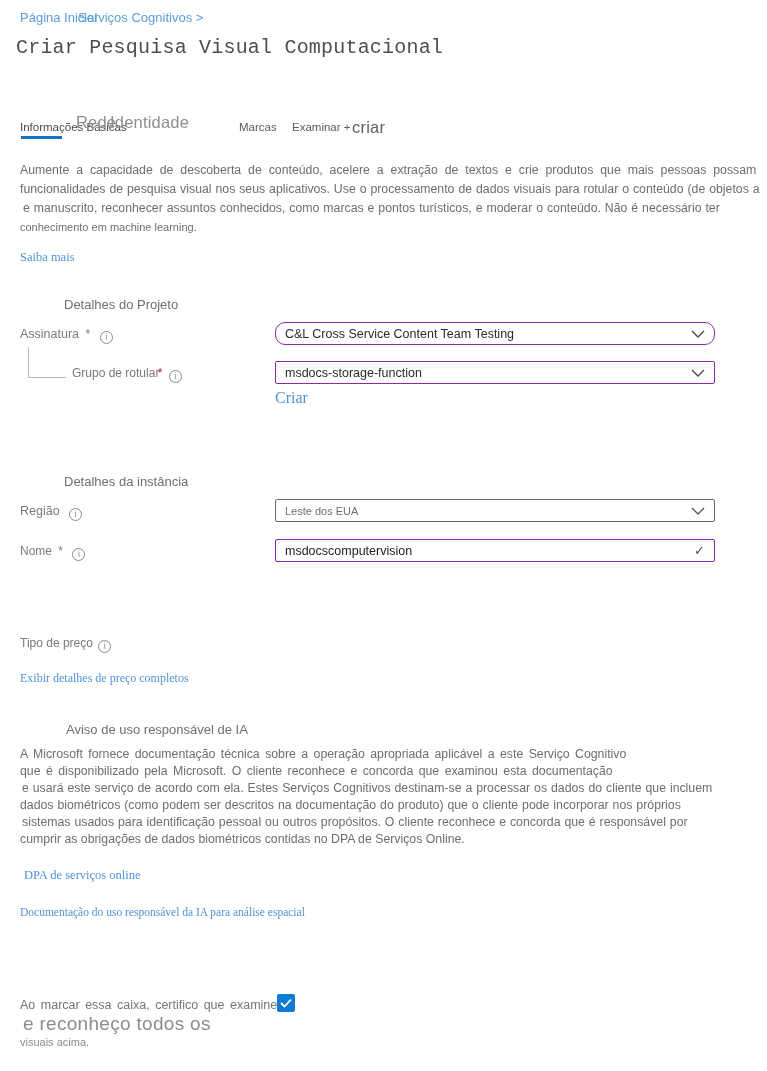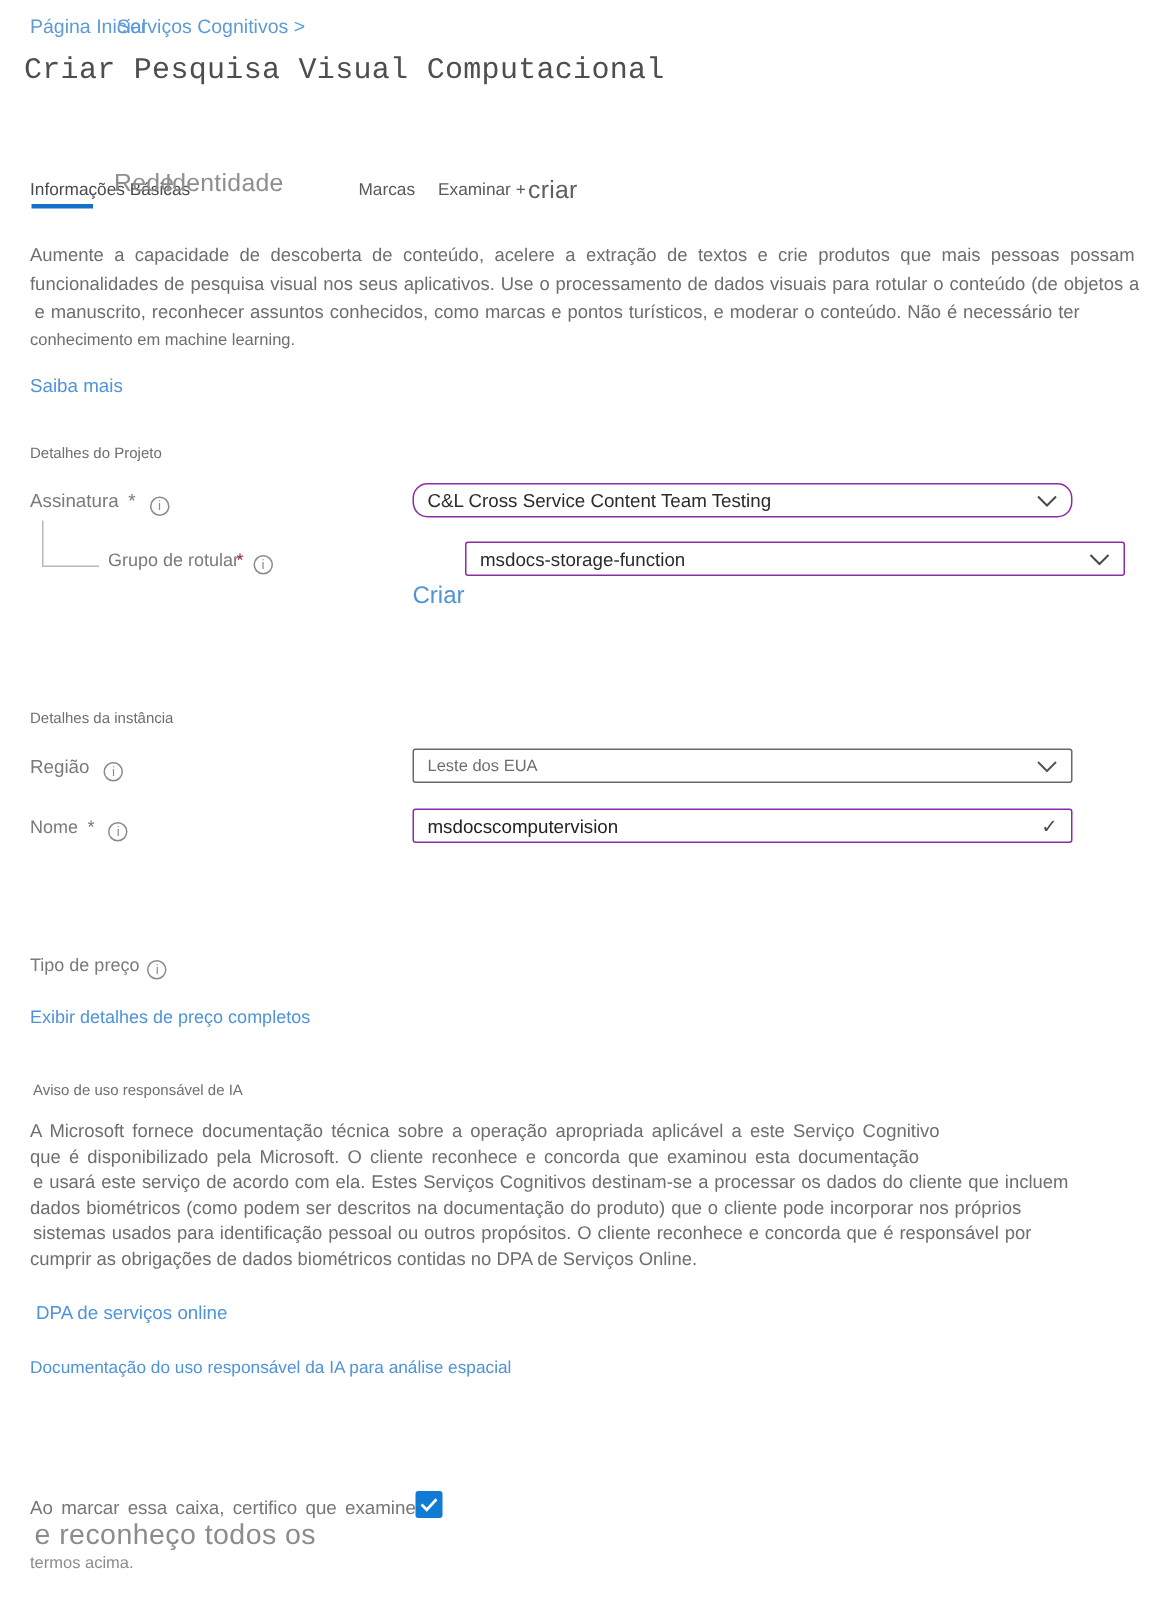--- a/index.html
+++ b/index.html
@@ -22,24 +22,24 @@
   .tab-big   { font-size:16.5px; color:#8e8e8e; cursor:pointer; letter-spacing:0.2px; }
   .tab-underline { background:#1372c8; height:3px; }
 
   
   .body-line { font-size:12.3px; color:#6e6e6e; }
   .ws3 { word-spacing:3.5px; }
   .ws2 { word-spacing:2px;text-align:center; }
   .ws1 { word-spacing:0.5px; }
   .small-line { font-size:11px; }
 
-  .link { color:#4f93d8; font-size:12.5px; cursor:pointer; }
+  .link { color:#4f93d8; font-size:12.5px; cursor:pointer;font-family:Liberation Serif, serif; }
   .link-big { font-size:16px; }
 
-  .section-label { font-size:10px; color:#6f6f6f; }
+  .section-label { font-size:13px; color:#6f6f6f;margin-left:44px; }
 
   .field-label { font-size:12.5px; color:#7a7a7a; }
   .req { color:#7a7a7a; }
   .req-red { color:#a4262c; margin-left:-5px; }
 
   .info {
     display:inline-block; width:13px; height:13px; border:1px solid #8a8a8a;
     border-radius:50%; font-size:9px; line-height:11px; text-align:center;
     color:#8a8a8a; vertical-align:-2px; margin-left:6px; cursor:pointer;
     font-style:normal;
@@ -116,21 +116,21 @@
     </span>
   </div>
 
   <div class="connector" style="left:28px; top:347px; width:38px; height:31px;"></div>
 
   <div class="abs field-label" style="left:72px; top:366px; font-size:12px;">
     <span>Grupo de rotular</span>
     <span class="req-red">*</span>
     <i class="info" style="margin-left:3px;"></i>
   </div>
-  <div class="control purple" style="left:275px; top:361px;margin-left:35px;">
+  <div class="control purple" style="left:275px; top:361px;">
     <span class="val">msdocs-storage-function</span>
     <span class="chev">
       <svg width="14" height="8" viewBox="0 0 14 8">
           <polyline points="1,1 7,7 13,1" fill="none" stroke="#4a4a4a" stroke-width="1.4"></polyline>
         </svg>
     </span>
   </div>
 
   <span class="abs link link-big" style="left:275px; top:389px;">Criar</span>
 
@@ -179,15 +179,15 @@
 
   <span class="abs link" style="left:20px; top:906px; font-size:11.5px;">Documentação do uso responsável da IA para análise espacial</span>
 
   <span class="abs consent-1" style="left:20px; top:998px;">Ao marcar essa caixa,  certifico que examinei</span>
   <div class="checkbox" style="left:277px; top:994px;">
     <svg width="12" height="10" viewBox="0 0 12 10">
       <polyline points="1,5 4.5,8.5 11,1.5" fill="none" stroke="#ffffff" stroke-width="1.8"></polyline>
     </svg>
   </div>
   <span class="abs consent-2" style="left:23px; top:1013px;">e reconheço todos os</span>
-  <span class="abs consent-3" style="left:20px; top:1036px;">termos acima.</span>
+  <span class="abs consent-3" style="left:20px; top:1036px;">visuais acima.</span>
 
 </div>
 
 </body></html>

